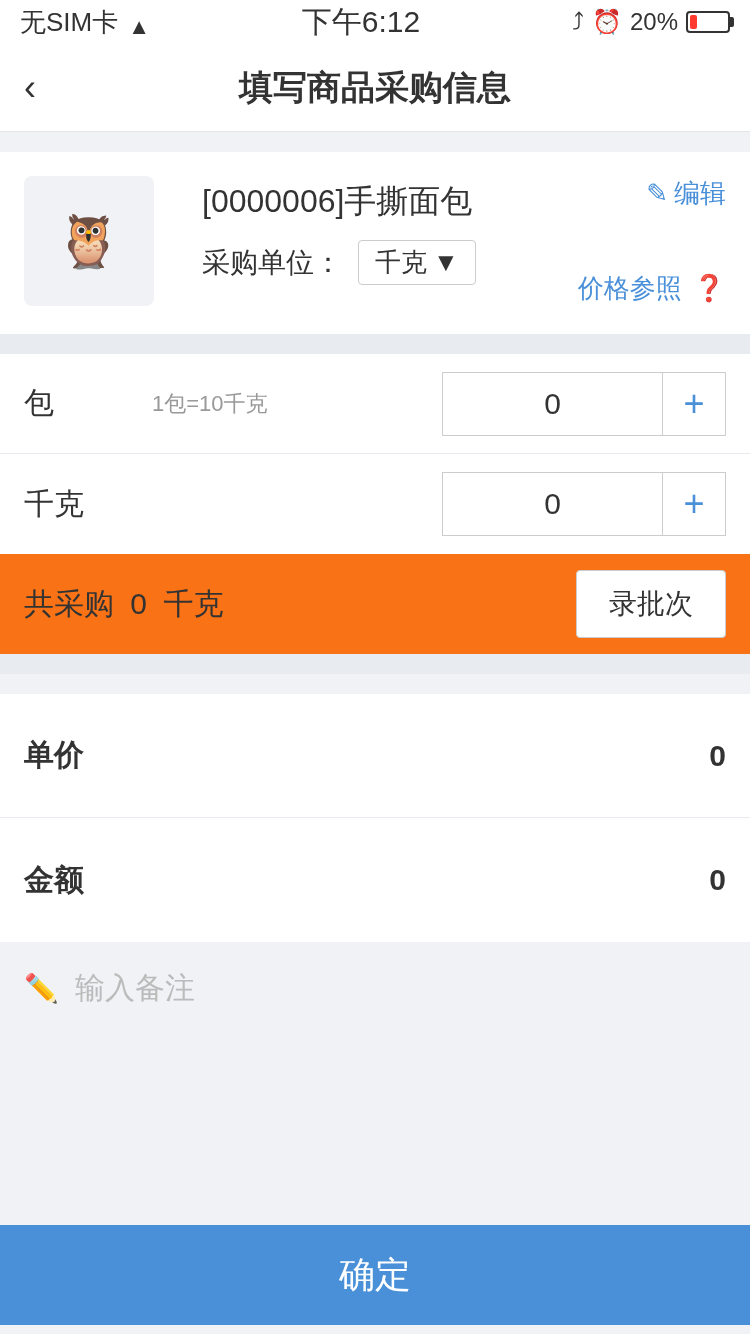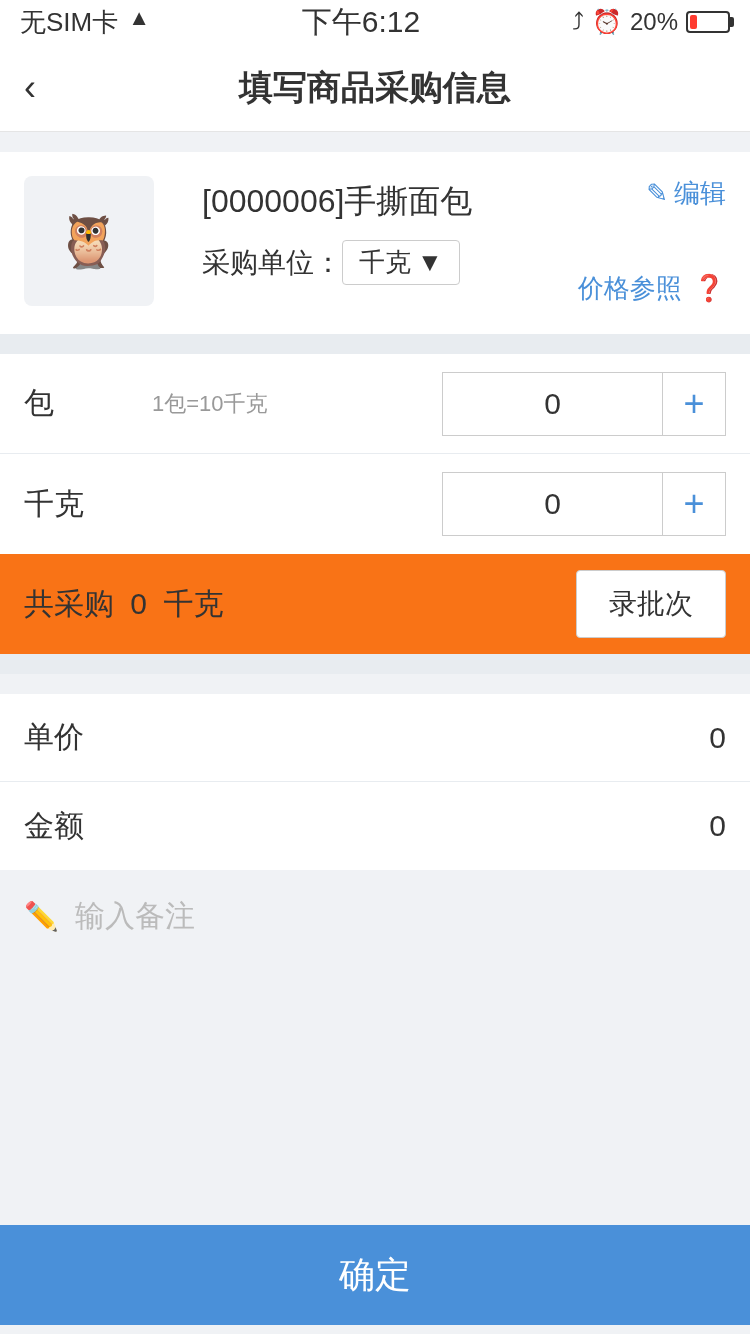--- a/index.html
+++ b/index.html
@@ -21,21 +21,21 @@
       background: #fff;
       display: flex;
       align-items: center;
       justify-content: space-between;
       padding: 0 20px;
       font-size: 26px;
       font-weight: 500;
     }
     .status-left {
       display: flex;
-      align-items: flex-start;
+      align-items: flex-end;
       gap: 10px;
       font-size: 26px;
     }
     .status-center {
       font-size: 30px;
       font-weight: 500;
     }
     .status-right {
       display: flex;
       align-items: center;
@@ -132,20 +132,21 @@
     }
     .product-name {
       font-size: 32px;
       color: #333;
       font-weight: 400;
       margin-bottom: 16px;
     }
     .product-unit-row {
       display: flex;
       align-items: center;
+      gap: 16px;
       font-size: 28px;
       color: #333;
     }
     .unit-label {
       color: #333;
     }
     .unit-select {
       display: inline-flex;
       align-items: center;
       gap: 6px;
@@ -268,22 +269,23 @@
     
     .info-section {
       background: #fff;
       margin-top: 20px;
     }
     .info-row {
       display: flex;
       align-items: center;
       justify-content: space-between;
       padding: 16px 24px;
-      height: 88px;
+      height: 124px;
       border-bottom: 1px solid #e8ecf0;
+      font-weight: bold;
     }
     .info-row:last-child {
       border-bottom: none;
     }
     .info-label {
       font-size: 30px;
       color: #333;
     }
     .info-value {
       font-size: 30px;

